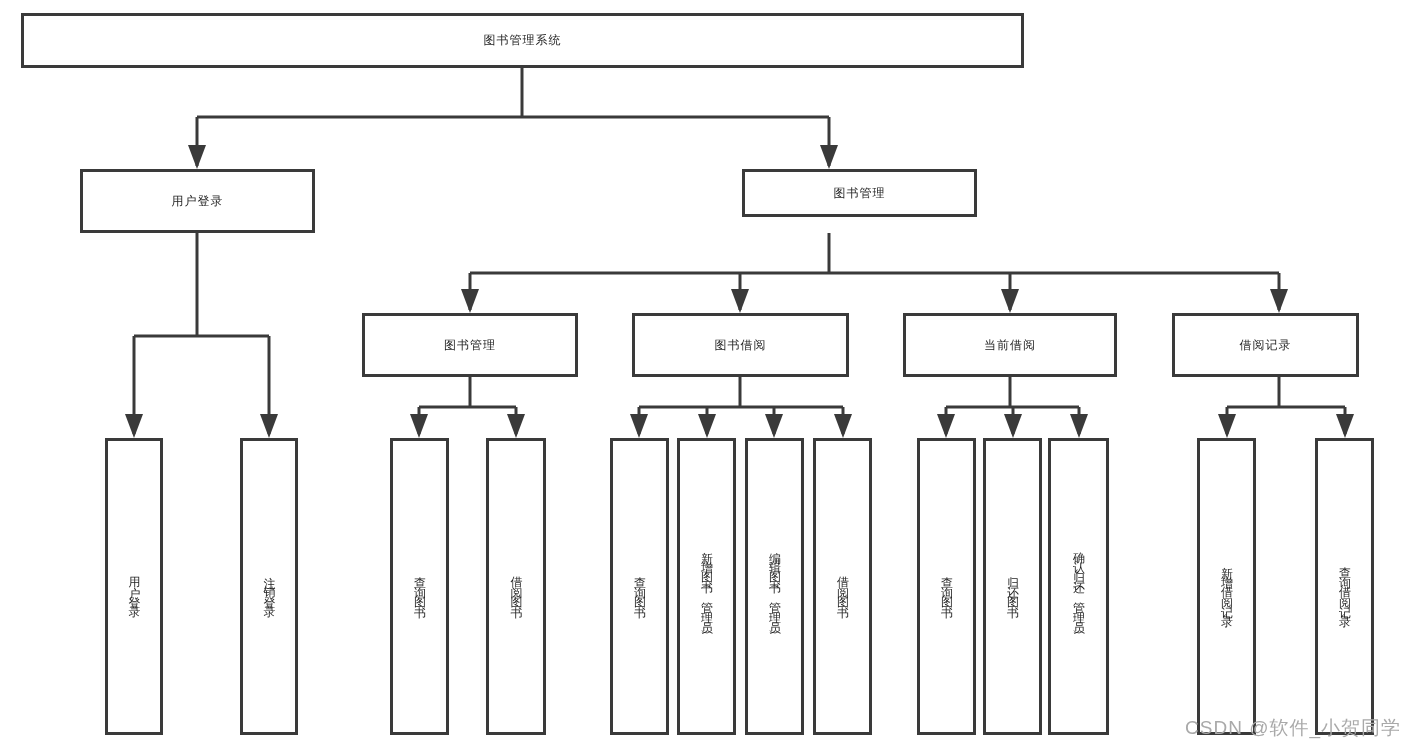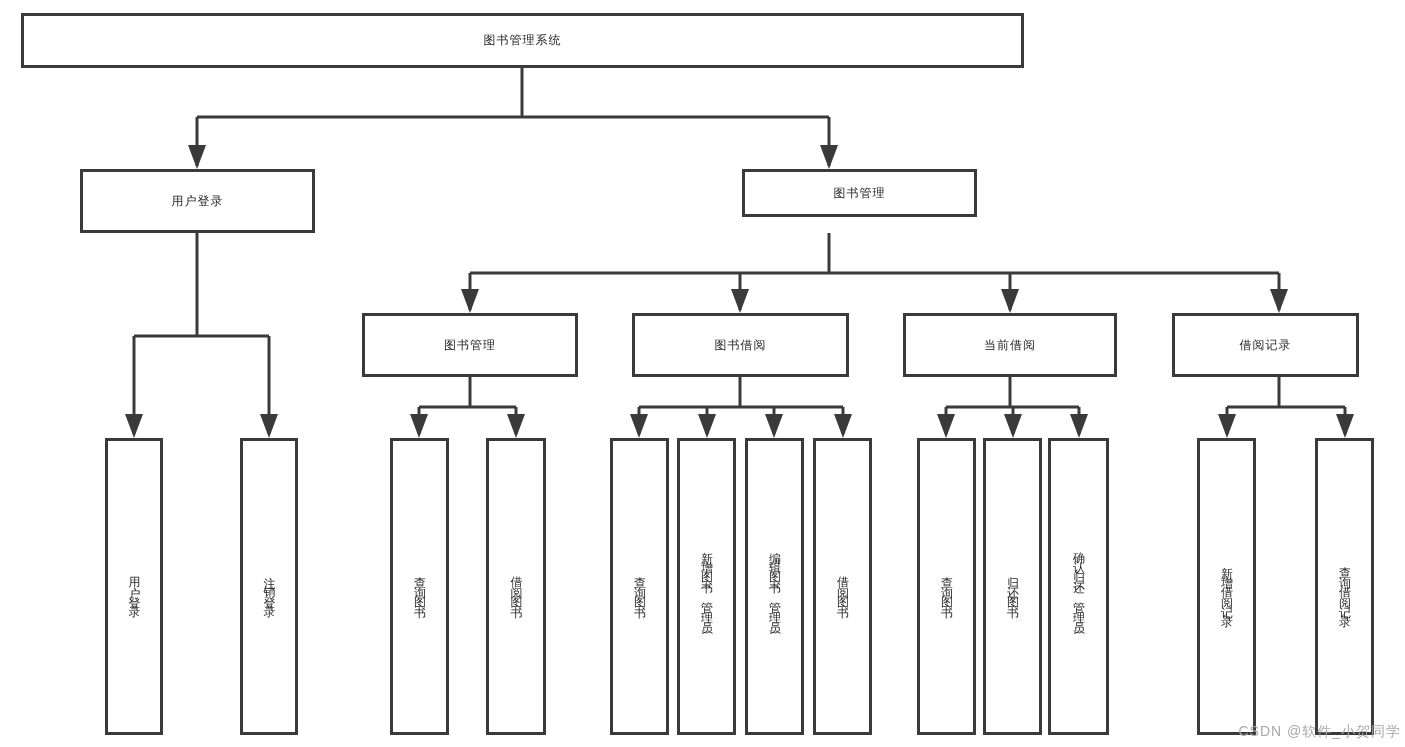--- a/index.html
+++ b/index.html
@@ -29,21 +29,21 @@
   .leaf .vtext{
     writing-mode:vertical-rl;
     text-orientation:mixed;
     letter-spacing:10px;
     line-height:1.1;
     white-space:nowrap;
   }
   .watermark{
     position:absolute;z-index:3;
     right:4px;bottom:6px;
-    font-size:14px;
+    font-size:19px;
     color:var(--watermark,#a8a8a8);
     letter-spacing:1px;
   }
 </style>
 </head>
 <body>
 
 <div class="canvas">
 
   <svg class="connectors" id="connectors" width="1405" height="747">

